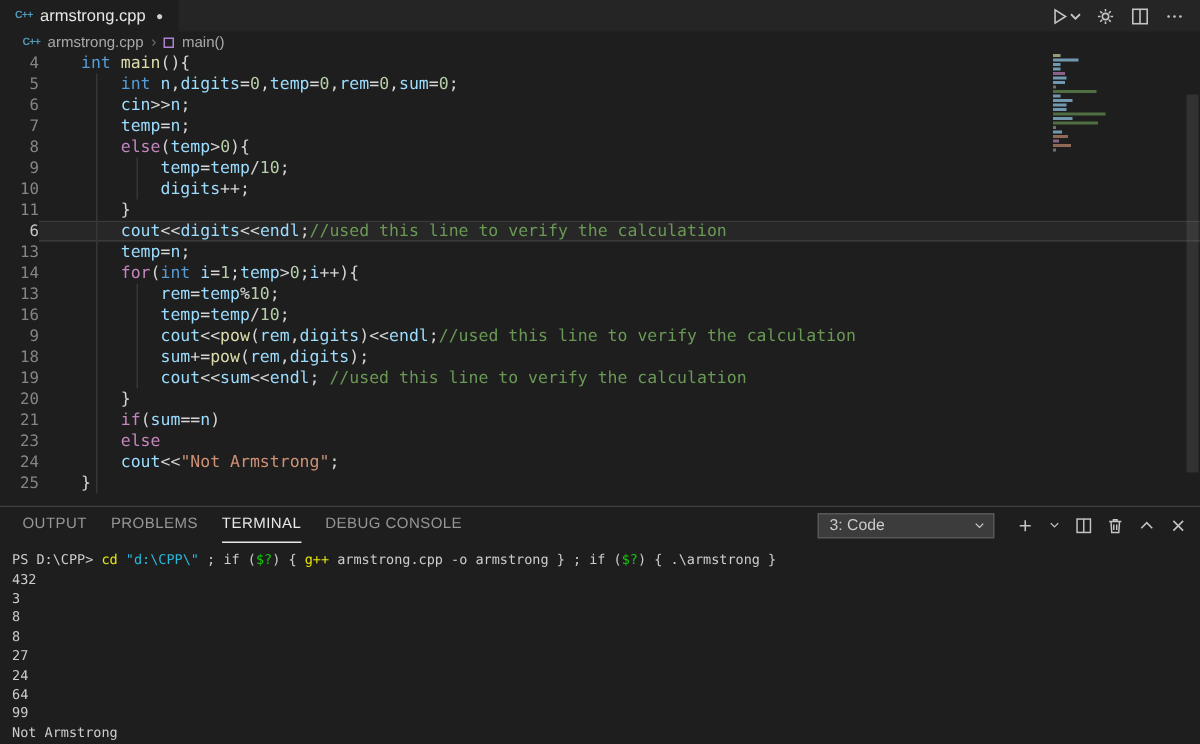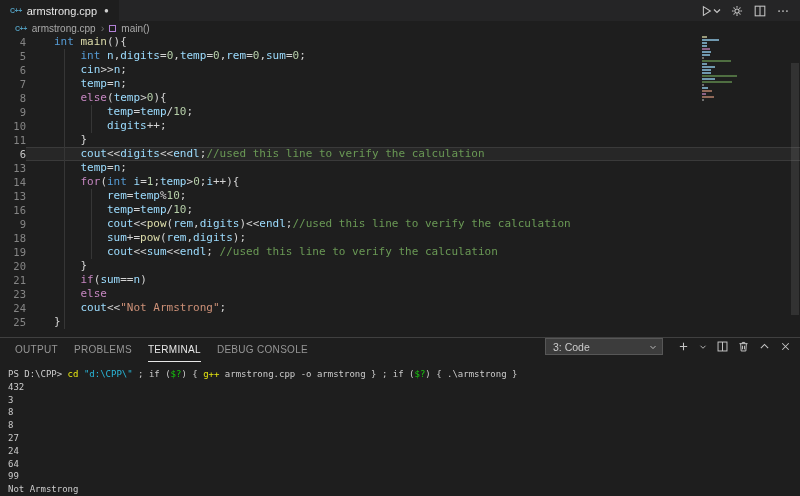--- a/index.html
+++ b/index.html
@@ -31,21 +31,21 @@
   .code-line.current .ln{color:#c6c6c6}
   .tk-pl{color:#d4d4d4}.tk-kw{color:#569cd6}.tk-ctrl{color:#c586c0}.tk-vr{color:#9cdcfe}
   .tk-num{color:#b5cea8}.tk-str{color:#ce9178}.tk-com{color:#6a9955}.tk-fn{color:#dcdcaa}
   .minimap{position:absolute;top:1px;right:12px;width:86px}
   .mm-bar{height:2px;margin-bottom:1px}
   .scrollbar{position:absolute;top:0;right:0;width:10px;height:100%}
   .scroll-slider{position:absolute;top:28px;right:1px;width:8px;height:252px;background:rgba(121,121,121,0.22)}
 
   
   .panel{flex:1;border-top:1px solid rgba(128,128,128,0.35);display:flex;flex-direction:column;min-height:0}
-  .panel-header{height:24px;display:flex;align-items:flex-start;padding:0 8px 0 15px;flex:none}
+  .panel-header{height:24px;display:flex;align-items:center;padding:0 8px 0 15px;flex:none}
   .panel-tabs{display:flex;gap:16px;height:100%;align-items:stretch}
   .ptab{font-size:10px;letter-spacing:0.3px;color:#969696;display:flex;align-items:center;border-bottom:1px solid transparent;cursor:pointer}
   .ptab.active{color:#e7e7e7;border-bottom-color:#e7e7e7}
   .panel-right{margin-left:auto;display:flex;align-items:center;gap:8px}
   .term-select{width:118px;height:17px;background:#3c3c3c;border:1px solid rgba(255,255,255,0.14);display:flex;align-items:center;justify-content:space-between;padding:0 4px 0 7px;color:#cccccc;font-size:10.5px;margin-right:6px;cursor:pointer}
   .terminal{flex:1;padding:6px 0 0 8px;font-family:"DejaVu Sans Mono",monospace;font-size:9px;overflow:hidden;cursor:text}
   .term-line{height:12.8px;line-height:12.8px;white-space:pre}
   .tk-tpl{color:#cccccc}.tk-cmd{color:#e5e510}.tk-strt{color:#29b8db}.tk-vart{color:#16c60c}
 </style>
 </head>

